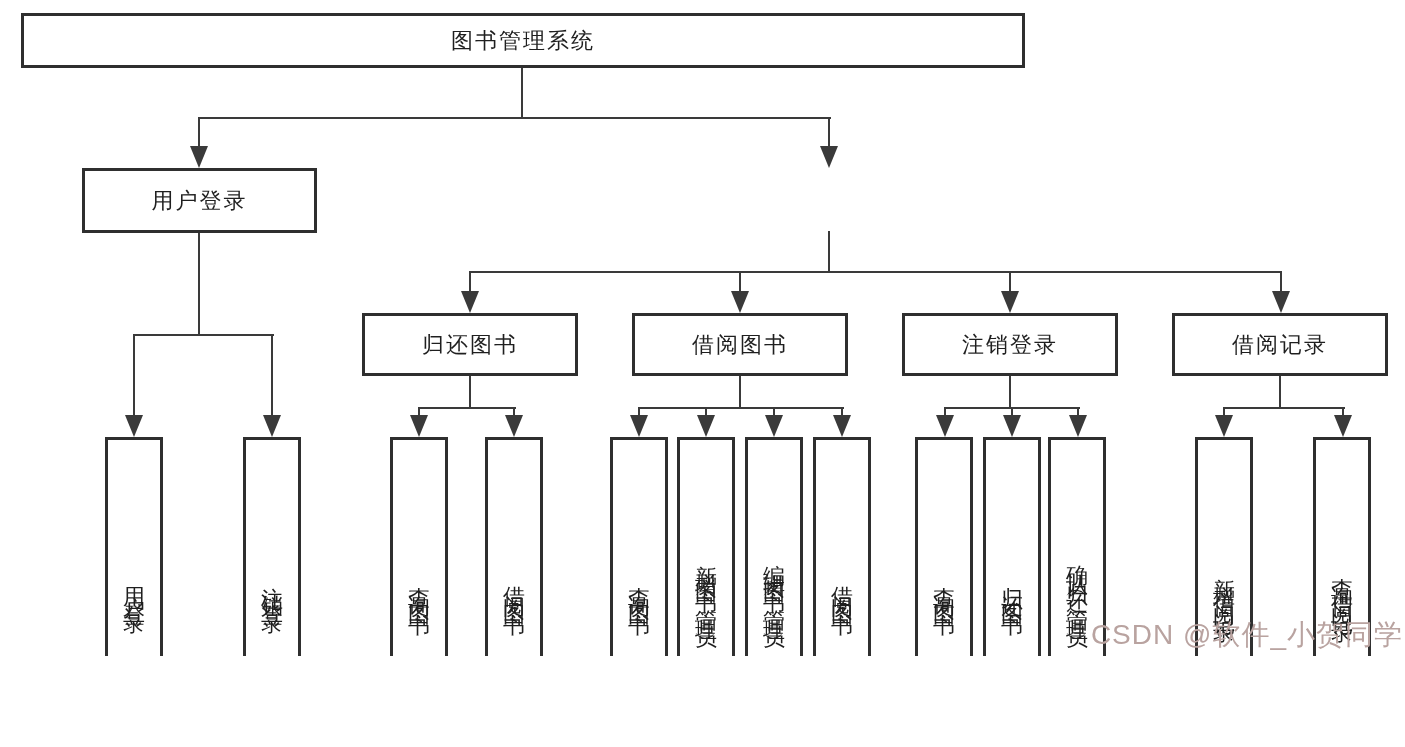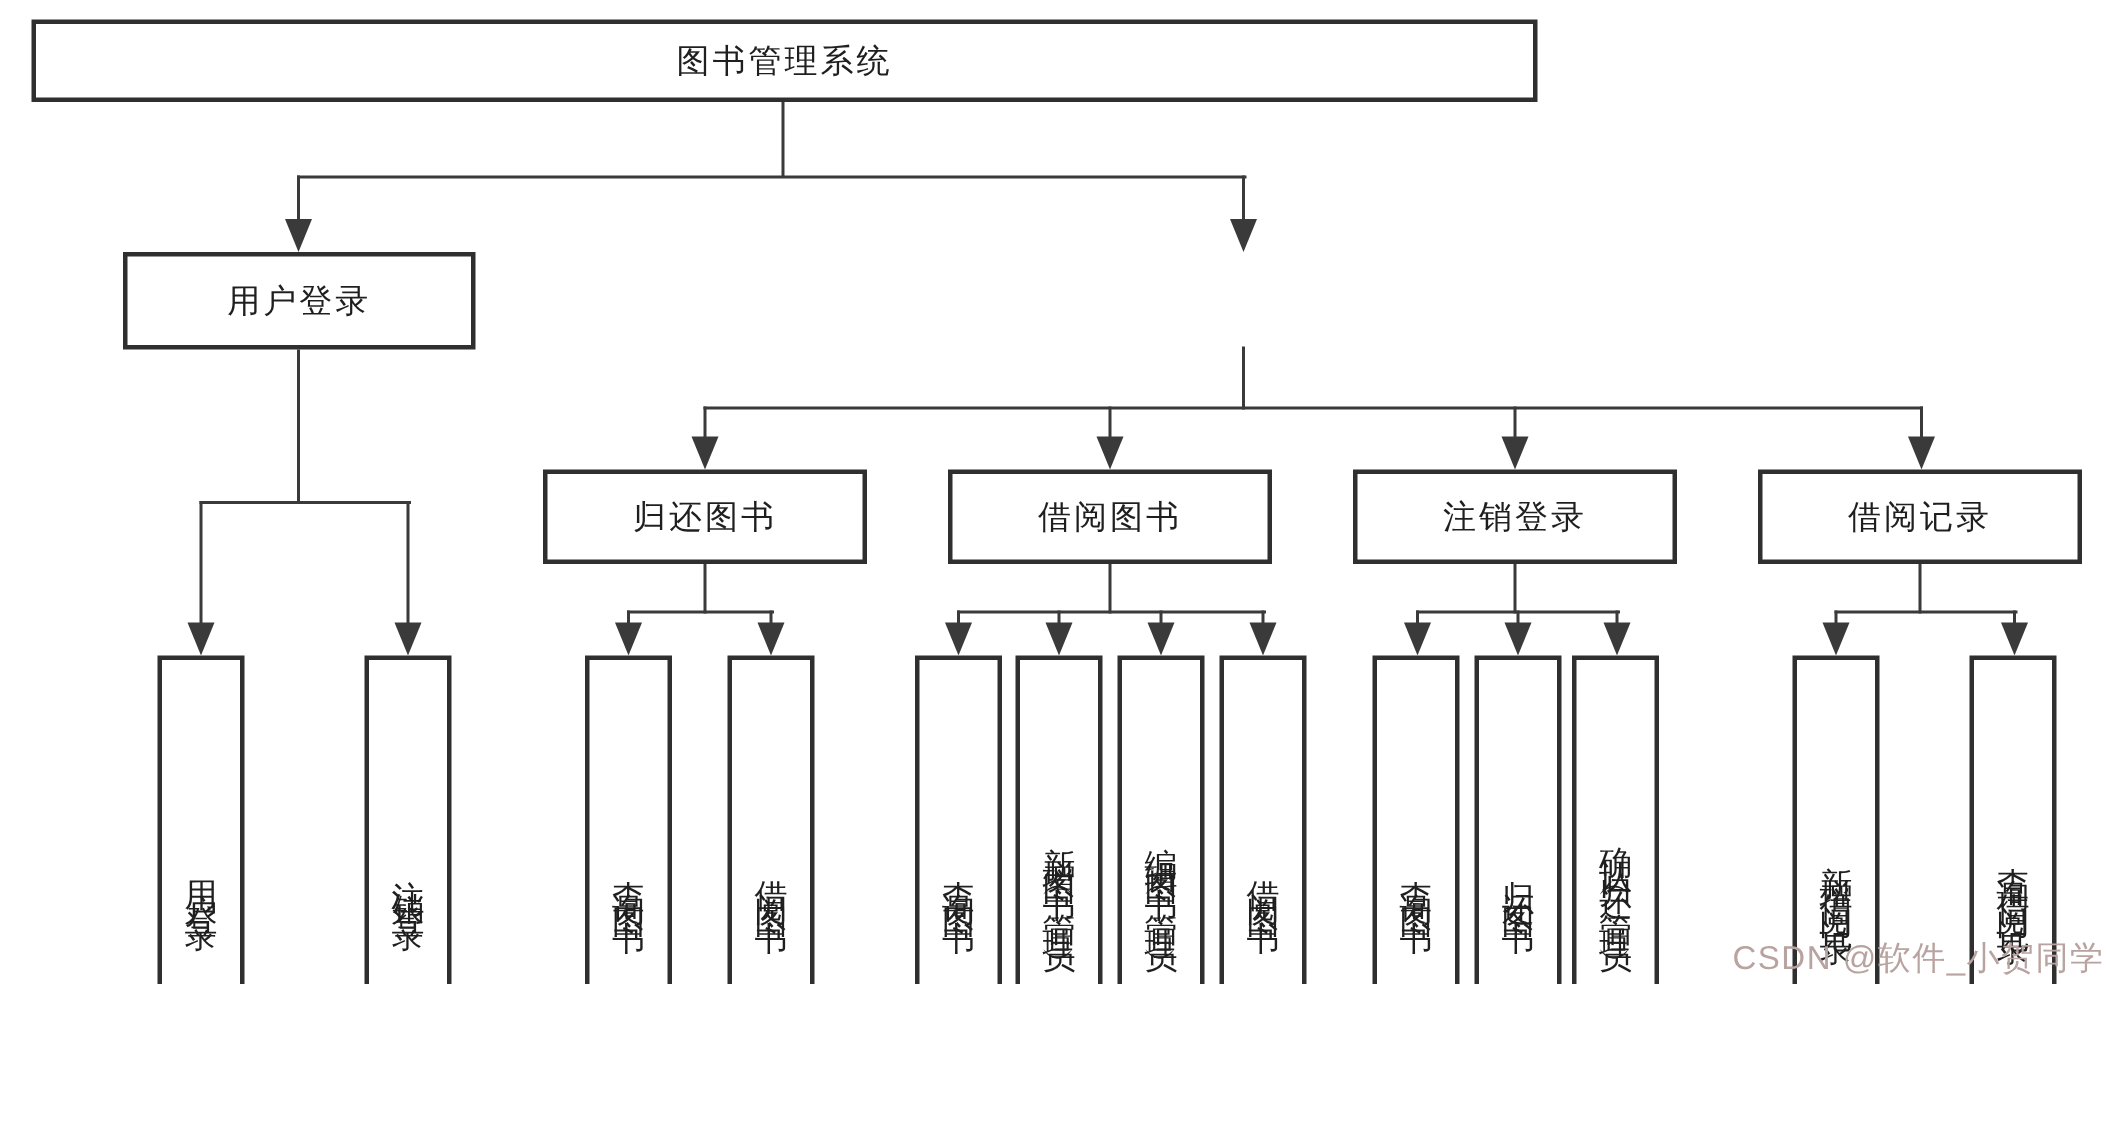--- a/index.html
+++ b/index.html
@@ -19,21 +19,21 @@
   
   .node{position:absolute;background:#fff;border:3px solid var(--border,#2f2f2f);
     box-sizing:border-box;display:flex;align-items:center;justify-content:center;}
   .n1{left:21px;top:13px;width:1004px;height:55px;}
   .n2{top:168px;width:235px;height:65px;}
   .n3{top:313px;width:216px;height:63px;}
   .leaf{top:437px;width:58px;height:300px;}
   .hlabel{font-size:22px;letter-spacing:2px;white-space:nowrap;}
   .vtext{writing-mode:vertical-rl;text-orientation:mixed;
     font-size:22px;letter-spacing:9px;line-height:1;white-space:nowrap;}
-  .watermark{position:absolute;right:2px;bottom:2px;font-size:22px;
+  .watermark{position:absolute;right:2px;bottom:2px;font-size:28px;
     letter-spacing:1px;color:var(--watermark,#b9a3a0);z-index:5;white-space:nowrap;}
 </style>
 </head>
 <body>
 
 <div class="canvas">
 
   <div class="v" style="left:521px;top:66px;height:52px"></div>
   <div class="h" style="left:198px;top:117px;width:633px"></div>
   <div class="v" style="left:198px;top:117px;height:32px"></div>

